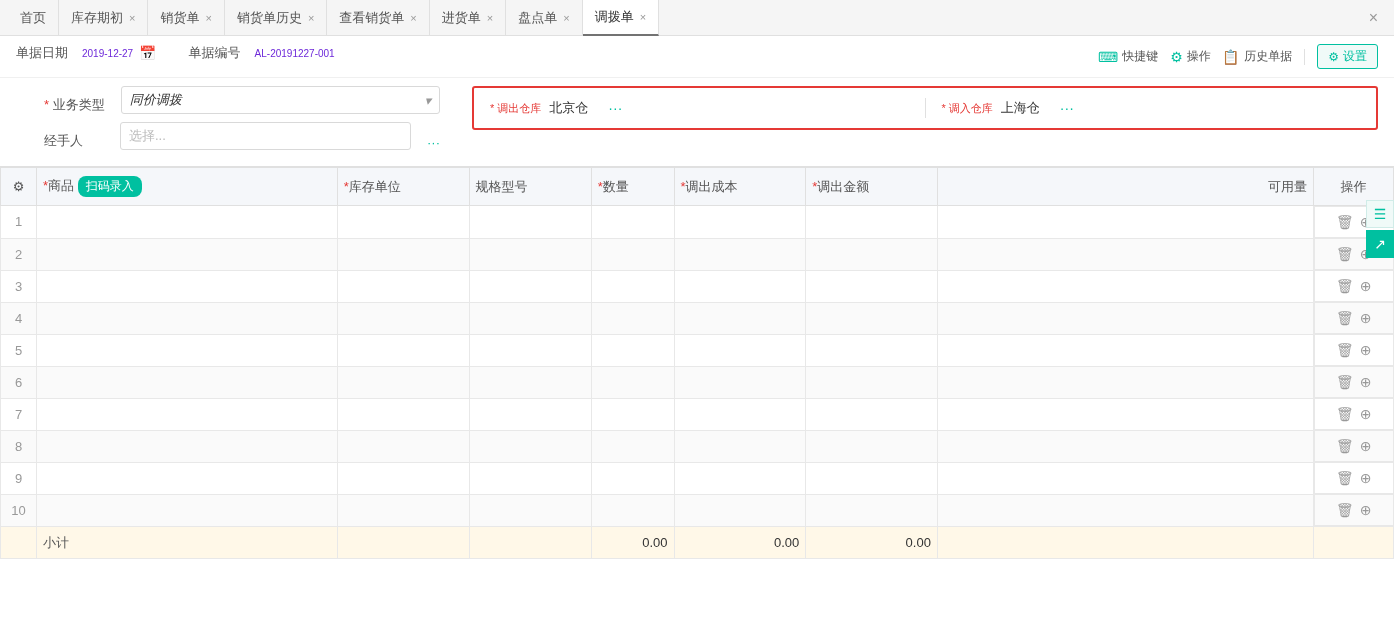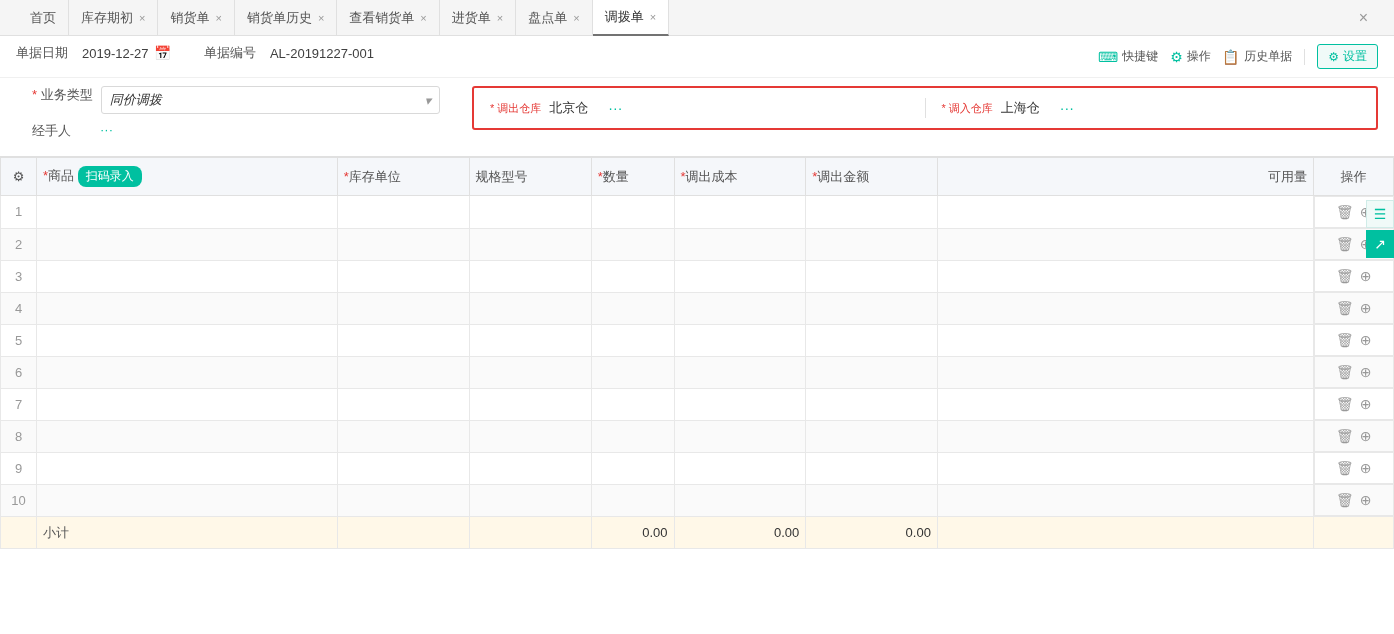--- a/index.html
+++ b/index.html
@@ -3,21 +3,21 @@
   <meta charset="utf-8">
   <style>
     * { box-sizing: border-box; margin: 0; padding: 0; }
     body { font-family: 'Microsoft YaHei', Arial, sans-serif; font-size: 13px; background: #fff; color: #333; }
 
     
     .tab-bar {
       display: flex; align-items: center;
       border-bottom: 1px solid #e0e0e0;
       background: #f5f5f5;
-      padding: 0 18px;
+      padding: 0 8px;
       height: 36px;
       position: relative;
     }
     .tab {
       display: flex; align-items: center;
       padding: 0 12px;
       height: 36px;
       cursor: pointer;
       font-size: 13px;
       color: #555;
@@ -45,21 +45,21 @@
     
     .form-header {
       display: flex; align-items: flex-start;
       padding: 8px 16px;
       gap: 32px;
       border-bottom: 1px solid #f0f0f0;
     }
     .form-field {
       display: flex; align-items: center; gap: 6px;
     }
-    .form-field .value { color: #404040; font-size: 13px; }
+    .form-field .value { color: #6d28d9; font-size: 10px; }
     .calendar-icon { color: #00c0a0; cursor: pointer; font-size: 14px; }
     .header-actions {
       margin-left: auto;
       display: flex; align-items: center; gap: 12px;
     }
     .header-action-btn {
       display: flex; align-items: center; gap: 4px;
       color: #555; font-size: 12px; cursor: pointer;
     }
     .header-action-icon { font-size: 14px; color: #00c0a0; }
@@ -81,22 +81,23 @@
     .wh-name { color: #333; font-size: 13px; }
     .wh-more { color: #00c0a0; cursor: pointer; font-size: 14px; margin-left: auto; }
     .wh-divider { width: 1px; background: #e0e0e0; height: 20px; margin: 0 16px; }
 
     
     .left-form {
       width: 440px;
       padding: 0 16px;
     }
     .left-form-row {
-      display: flex; align-items: flex-start; gap: 8px;
+      display: flex; align-items: flex-end; gap: 16px;
       margin-bottom: 8px;
+      margin-left: 12px;
     }
     .field-label { color: #555; font-size: 13px; min-width: 60px; }
     .field-value {
       flex: 1;
       display: flex; align-items: center;
       border: 1px solid #d9d9d9;
       border-radius: 3px;
       padding: 4px 8px;
       background: #fff;
       font-size: 13px;
@@ -267,20 +268,23 @@
         <span class="field-label">
           <span style="color:#e53935;">*</span> <span>业务类型</span>
         </span>
         <div class="field-value" style="width:260px;font-style:italic;">
           <span>同价调拨</span>
           <span class="dropdown-icon">▾</span>
         </div>
       </div>
       <div class="left-form-row">
         <span class="field-label">经手人</span>
+        <div class="field-value" style="width:260px;">
+          <span class="field-placeholder">选择...</span>
+        </div>
         <span class="field-select-more">···</span>
       </div>
     </div>
 
     <div style="flex:1; border:2px solid #e53935; border-radius:3px; padding:10px 16px; display:flex; align-items:center; gap:0;">
       <div class="wh-field">
         <span class="wh-label">
           <span style="color:#e53935;">*</span> <span>调出仓库</span>
         </span>
         <span class="wh-name">北京仓</span>

